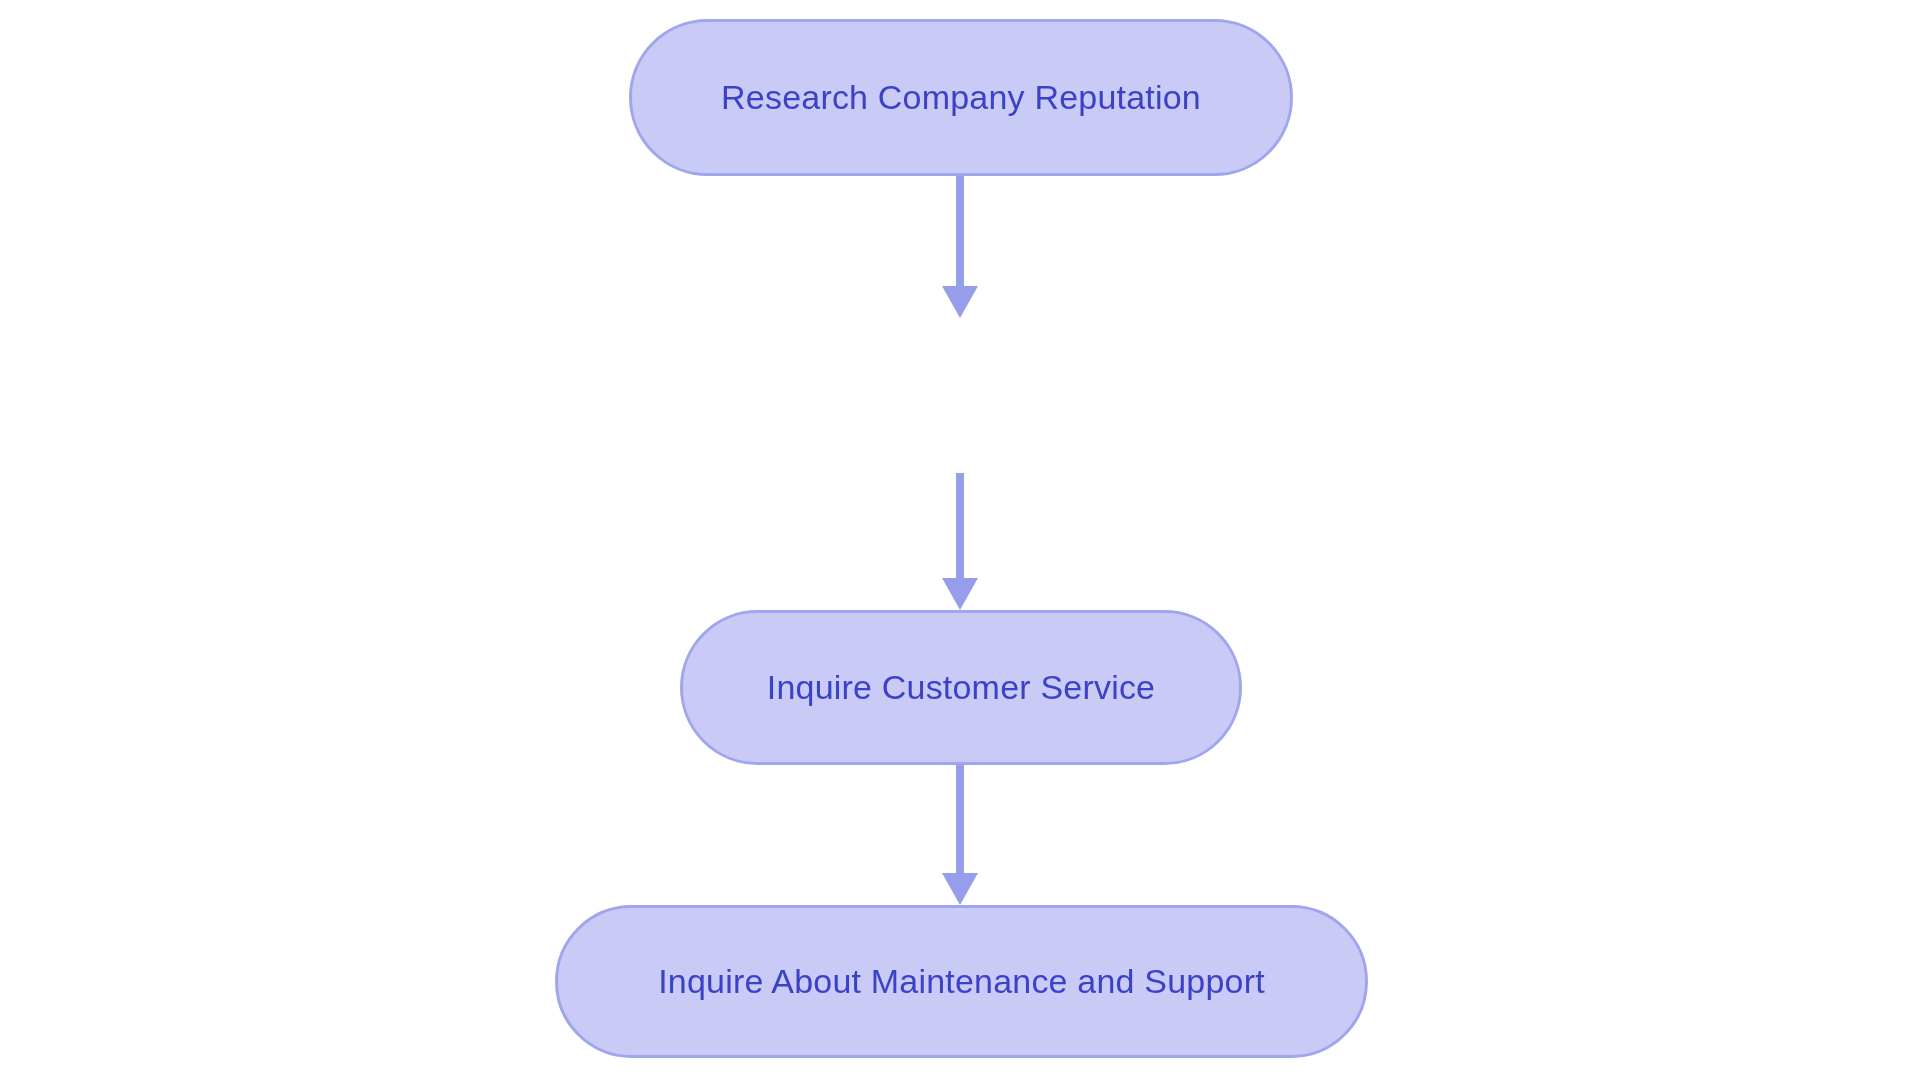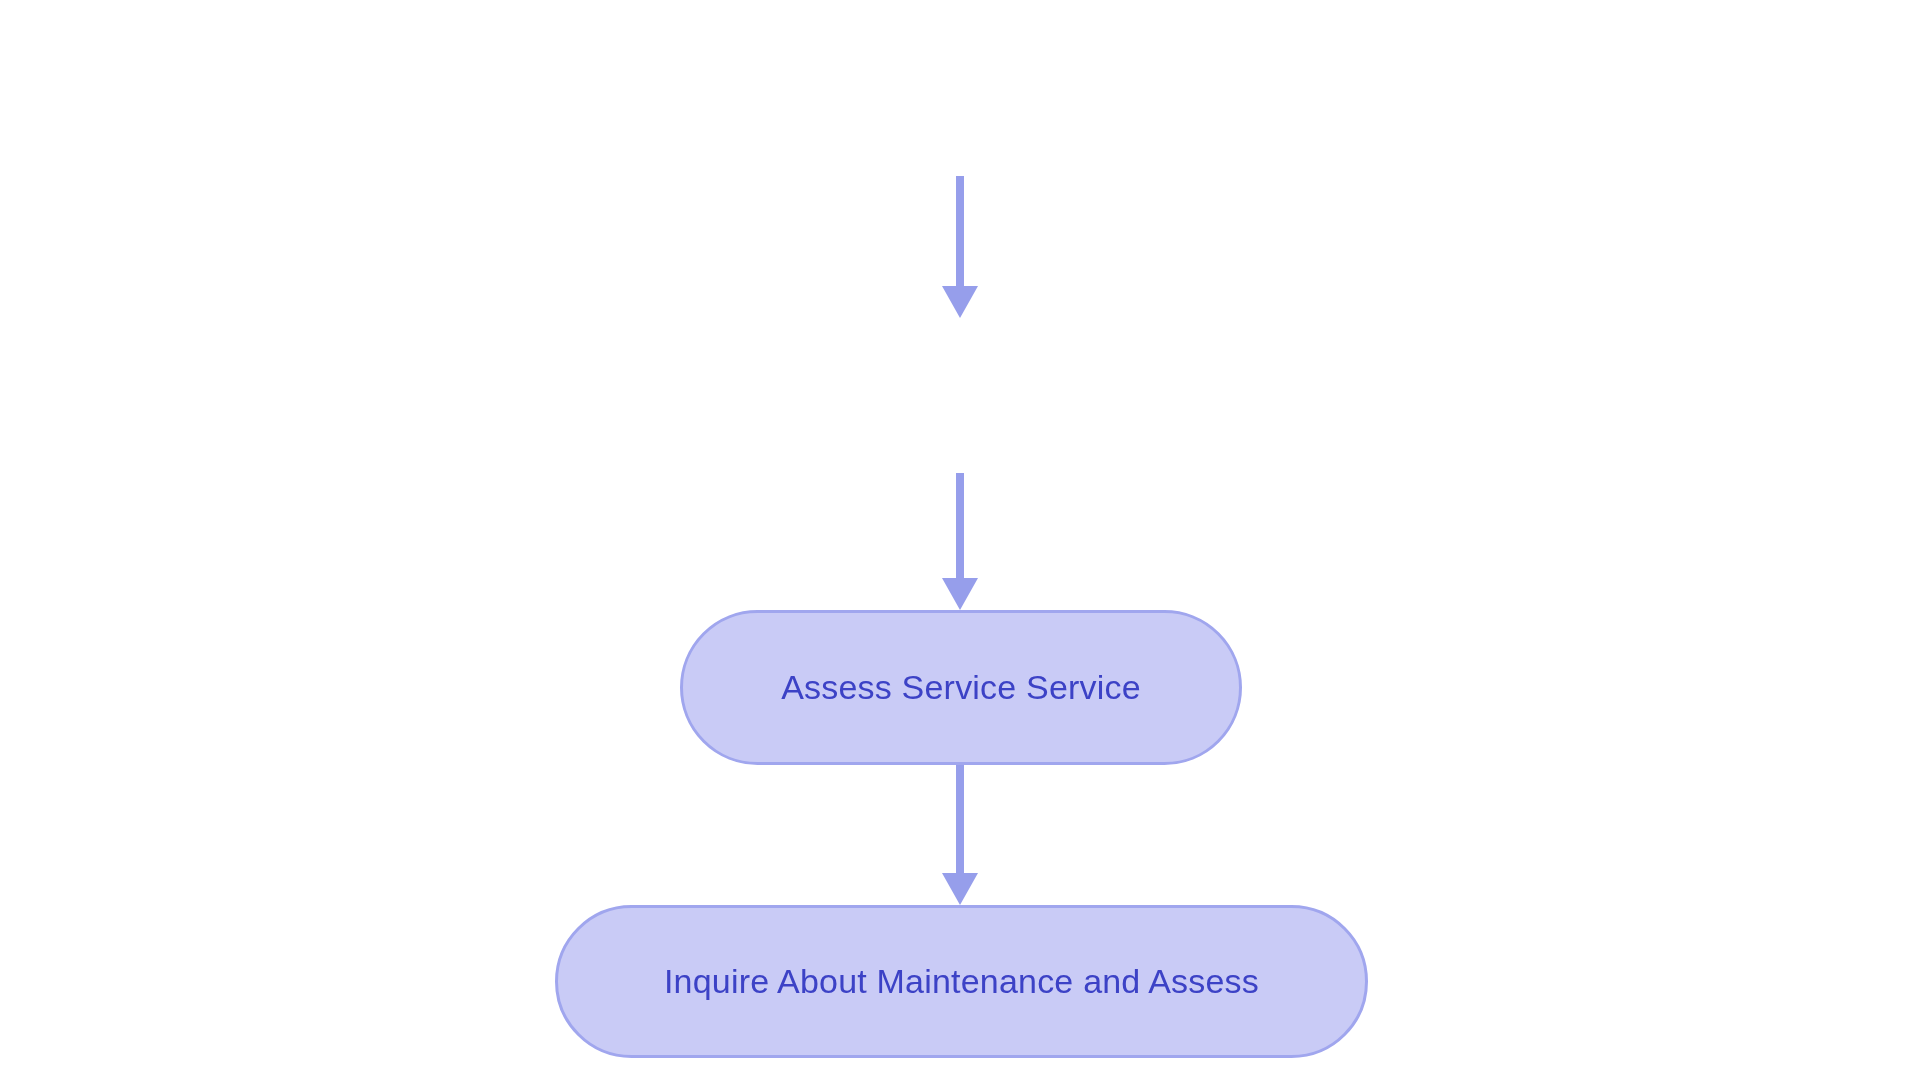--- a/index.html
+++ b/index.html
@@ -71,38 +71,41 @@
     border-left: 18px solid transparent;
     border-right: 18px solid transparent;
     border-top: 32px solid var(--arrow);
   }
 </style>
 </head>
 <body>
 
 <div class="stage">
 
+  <div class="node node-1">
+    <span class="node-label">Research Company Reputation</span>
+  </div>
 
   <div class="edge edge-1">
     <div class="edge-line"></div>
     <div class="edge-head"></div>
   </div>
 
 
   <div class="edge edge-2">
     <div class="edge-line"></div>
     <div class="edge-head"></div>
   </div>
 
   <div class="node node-3">
-    <span class="node-label">Assess Service Service</span>
+    <span class="node-label">Inquire Customer Service</span>
   </div>
 
   <div class="edge edge-3">
     <div class="edge-line"></div>
     <div class="edge-head"></div>
   </div>
 
   <div class="node node-4">
-    <span class="node-label">Inquire About Maintenance and Assess</span>
+    <span class="node-label">Inquire About Maintenance and Support</span>
   </div>
 
 </div>
 
 </body></html>

